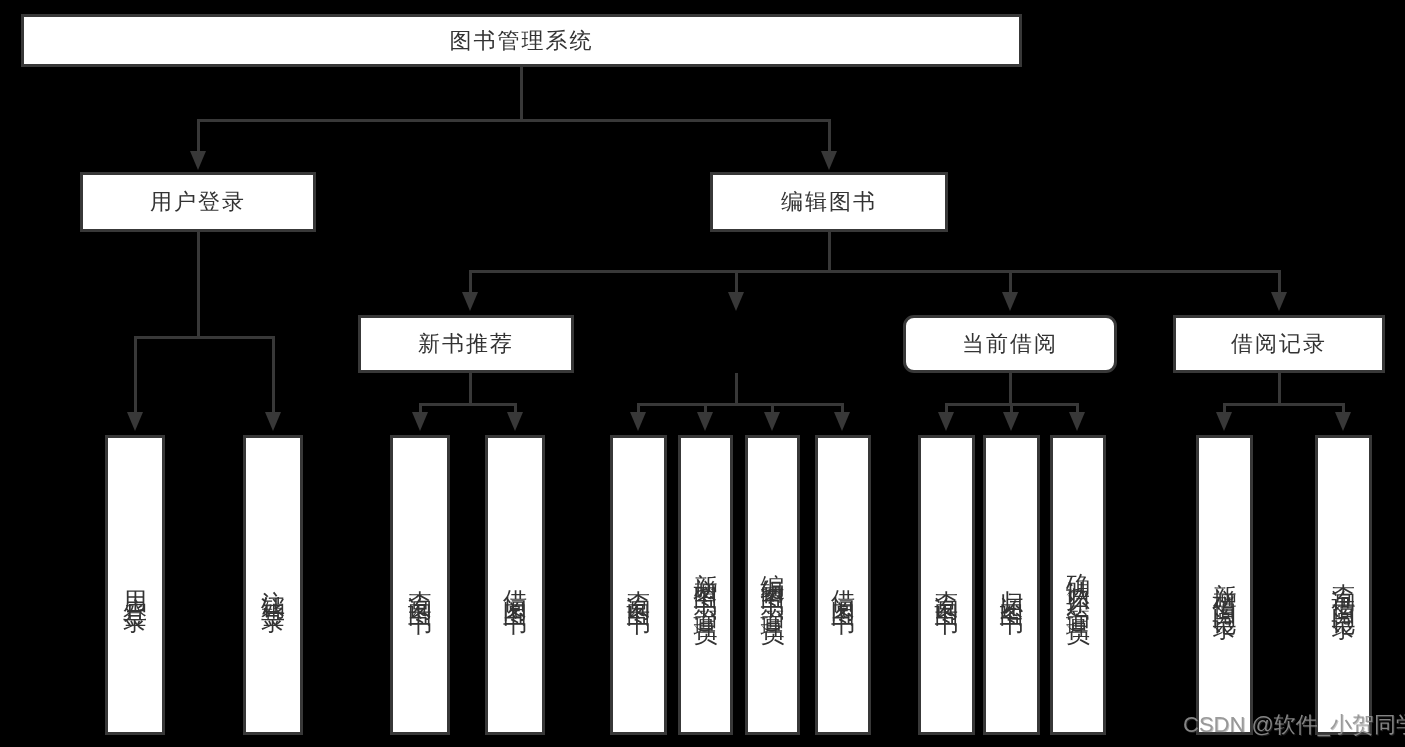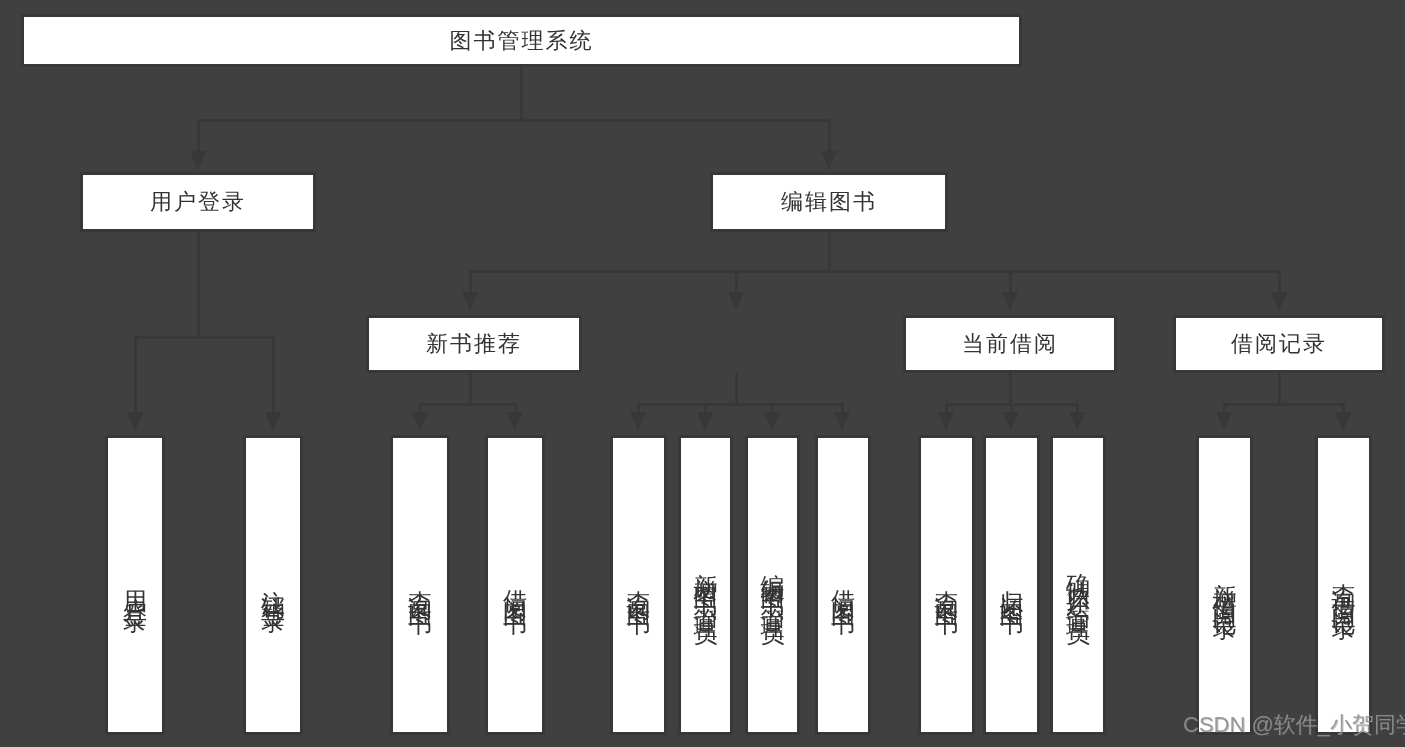--- a/index.html
+++ b/index.html
@@ -5,21 +5,21 @@
   html, body {
     margin: 0;
     padding: 0;
     background: #ffffff;
     font-family: "Liberation Sans", "DejaVu Sans", sans-serif;
   }
   #stage {
     position: relative;
     width: 1405px;
     height: 747px;
-    background: #404040;
+    background: #000000;
     overflow: hidden;
     color: #333333;
   }
   
   .box {
     position: absolute;
     box-sizing: border-box;
     border: 3px solid #383838;
     background: #ffffff;
     display: flex;
@@ -111,24 +111,24 @@
   <div class="hline" style="left:469px; top:270px; width:811px;"></div>
   <div class="vline" style="left:469px; top:270px; height:24px;"></div>
   <div class="arrow" style="left:462px; top:292px;"></div>
   <div class="vline" style="left:735px; top:270px; height:24px;"></div>
   <div class="arrow" style="left:728px; top:292px;"></div>
   <div class="vline" style="left:1009px; top:270px; height:24px;"></div>
   <div class="arrow" style="left:1002px; top:292px;"></div>
   <div class="vline" style="left:1278px; top:270px; height:24px;"></div>
   <div class="arrow" style="left:1271px; top:292px;"></div>
 
-  <div class="box" style="left:366px; top:315px; width:216px; height:58px;">
+  <div class="box" style="left:358px; top:315px; width:216px; height:58px;">
     <span>新书推荐</span>
   </div>
-  <div class="box" style="left:903px; top:315px; width:214px; height:58px;">
+  <div class="box" style="left:903px; top:315px; width:214px; height:58px;border-radius:11px;">
     <span>当前借阅</span>
   </div>
   <div class="box" style="left:1173px; top:315px; width:212px; height:58px;align-items:center;">
     <span>借阅记录</span>
   </div>
 
   <div class="vline" style="left:469px; top:373px; height:32px;"></div>
   <div class="hline" style="left:419px; top:403px; width:98px;"></div>
   <div class="vline" style="left:419px; top:403px; height:10px;"></div>
   <div class="arrow" style="left:412px; top:412px;"></div>

